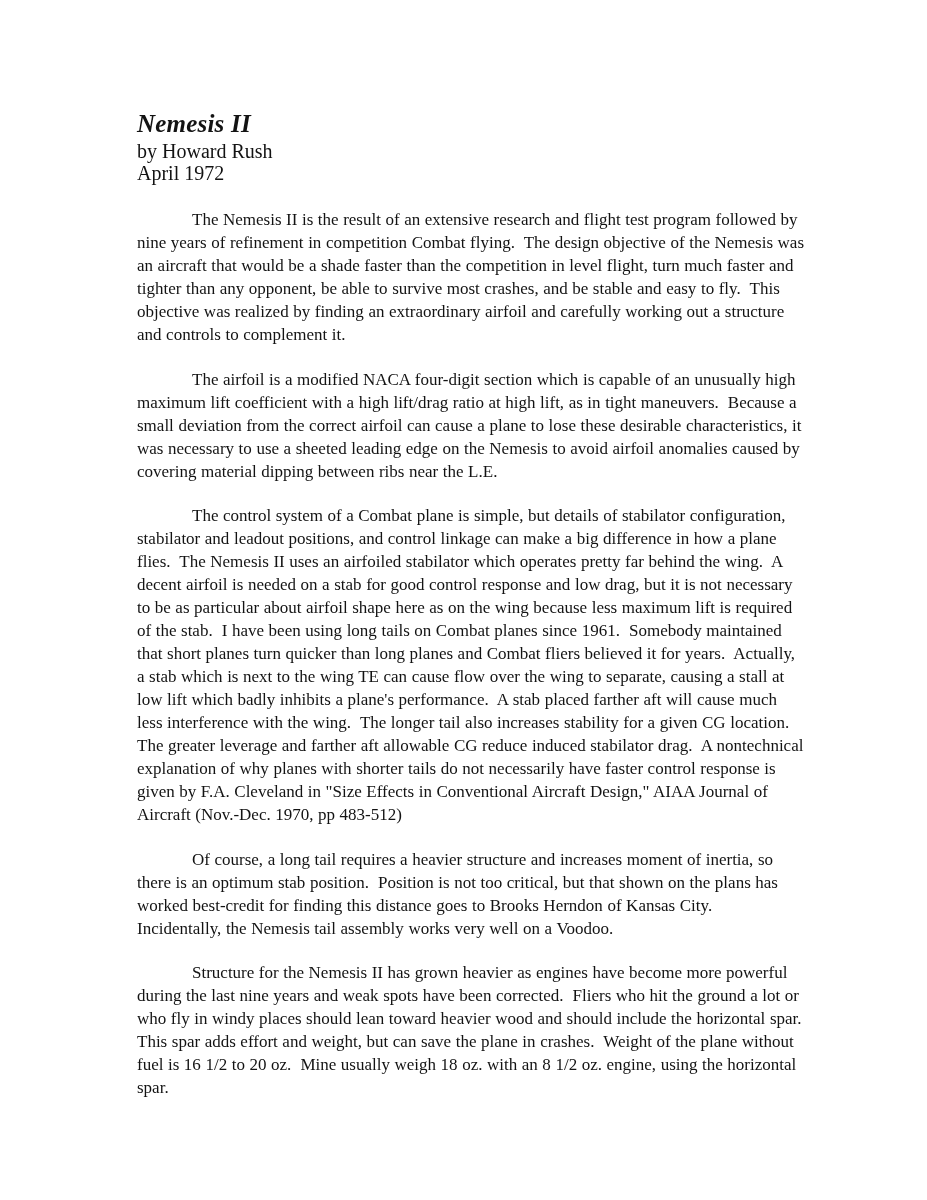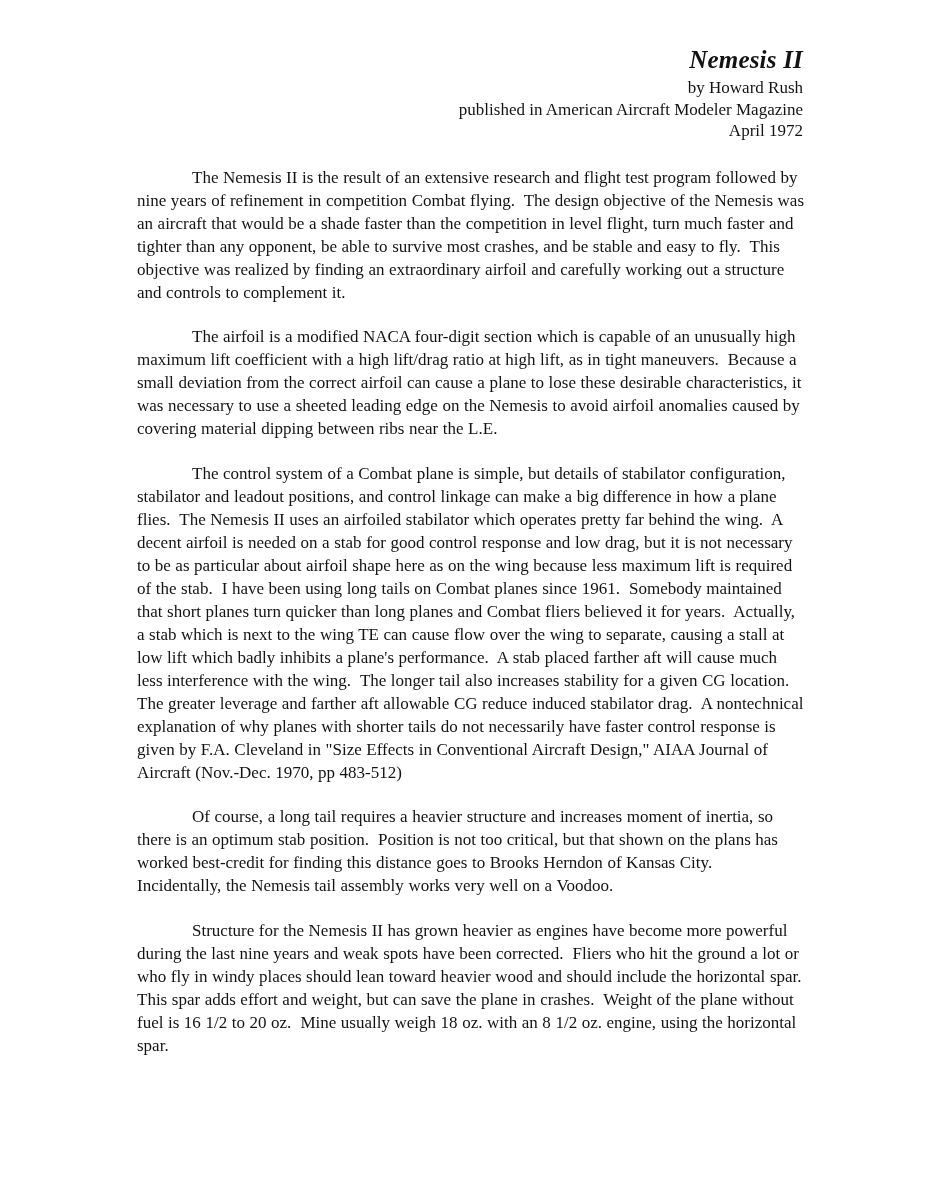--- a/index.html
+++ b/index.html
@@ -11,35 +11,35 @@
     position: relative;
     width: 927px;
     height: 1200px;
     background: #ffffff;
     overflow: hidden;
     font-family: "Liberation Serif", serif;
     color: #131313;
     -webkit-font-smoothing: antialiased;
   }
   .doc-header {
-    padding-top: 46px;
+    padding-top: 110px;
     margin-left: 137px;
     width: 666px;
-    text-align: right;
+    text-align: left;
   }
   .doc-title {
     margin: 0 0 3px 0;
     font-size: 25px;
     line-height: 28px;
     font-weight: bold;
     font-style: italic;
     letter-spacing: 0.2px;
   }
   .doc-subtitle {
-    font-size: 17px;
+    font-size: 20px;
     line-height: 21.5px;
   }
   .doc-body {
     margin-left: 137px;
     margin-top: 24px;
     width: 668px;
     font-size: 17px;
     line-height: 23px;
     text-align: left;
   }
@@ -50,21 +50,20 @@
     word-spacing: 0.3px;
   }
 </style>
 </head>
 <body>
 
 <div class="page">
   <header class="doc-header">
     <h1 class="doc-title">Nemesis II</h1>
     <div class="doc-subtitle">by Howard Rush</div>
-    <div class="doc-subtitle">published in American Aircraft Modeler Magazine</div>
     <div class="doc-subtitle">April 1972</div>
   </header>
 
   <main class="doc-body">
     <p class="doc-paragraph">The Nemesis II is the result of an extensive research and flight test program followed by nine years of refinement in competition Combat flying.  The design objective of the Nemesis was an aircraft that would be a shade faster than the competition in level flight, turn much faster and tighter than any opponent, be able to survive most crashes, and be stable and easy to fly.  This objective was realized by finding an extraordinary airfoil and carefully working out a structure and controls to complement it.</p>
     <p class="doc-paragraph">The airfoil is a modified NACA four-digit section which is capable of an unusually high maximum lift coefficient with a high lift/drag ratio at high lift, as in tight maneuvers.  Because a small deviation from the correct airfoil can cause a plane to lose these desirable characteristics, it was necessary to use a sheeted leading edge on the Nemesis to avoid airfoil anomalies caused by covering material dipping between ribs near the L.E.</p>
     <p class="doc-paragraph">The control system of a Combat plane is simple, but details of stabilator configuration, stabilator and leadout positions, and control linkage can make a big difference in how a plane flies.  The Nemesis II uses an airfoiled stabilator which operates pretty far behind the wing.  A decent airfoil is needed on a stab for good control response and low drag, but it is not necessary to be as particular about airfoil shape here as on the wing because less maximum lift is required of the stab.  I have been using long tails on Combat planes since 1961.  Somebody maintained that short planes turn quicker than long planes and Combat fliers believed it for years.  Actually, a stab which is next to the wing TE can cause flow over the wing to separate, causing a stall at low lift which badly inhibits a plane's performance.  A stab placed farther aft will cause much less interference with the wing.  The longer tail also increases stability for a given CG location.  The greater leverage and farther aft allowable CG reduce induced stabilator drag.  A nontechnical explanation of why planes with shorter tails do not necessarily have faster control response is given by F.A. Cleveland in "Size Effects in Conventional Aircraft Design," AIAA Journal of Aircraft (Nov.-Dec. 1970, pp 483-512)</p>
     <p class="doc-paragraph">Of course, a long tail requires a heavier structure and increases moment of inertia, so there is an optimum stab position.  Position is not too critical, but that shown on the plans has worked best-credit for finding this distance goes to Brooks Herndon of Kansas City.  Incidentally, the Nemesis tail assembly works very well on a Voodoo.</p>
     <p class="doc-paragraph">Structure for the Nemesis II has grown heavier as engines have become more powerful during the last nine years and weak spots have been corrected.  Fliers who hit the ground a lot or who fly in windy places should lean toward heavier wood and should include the horizontal spar.  This spar adds effort and weight, but can save the plane in crashes.  Weight of the plane without fuel is 16 1/2 to 20 oz.  Mine usually weigh 18 oz. with an 8 1/2 oz. engine, using the horizontal spar.</p>
   </main>

